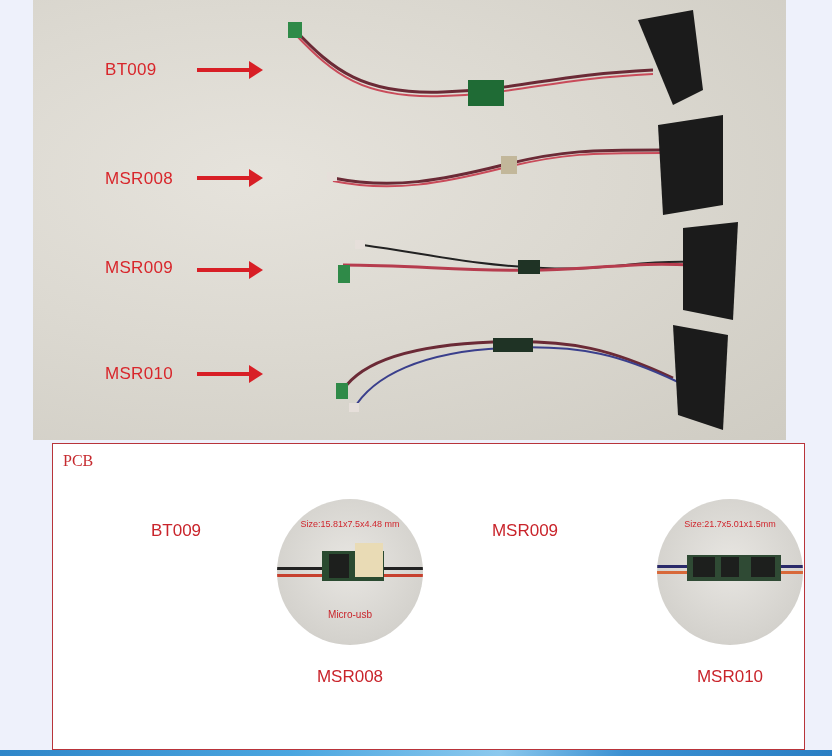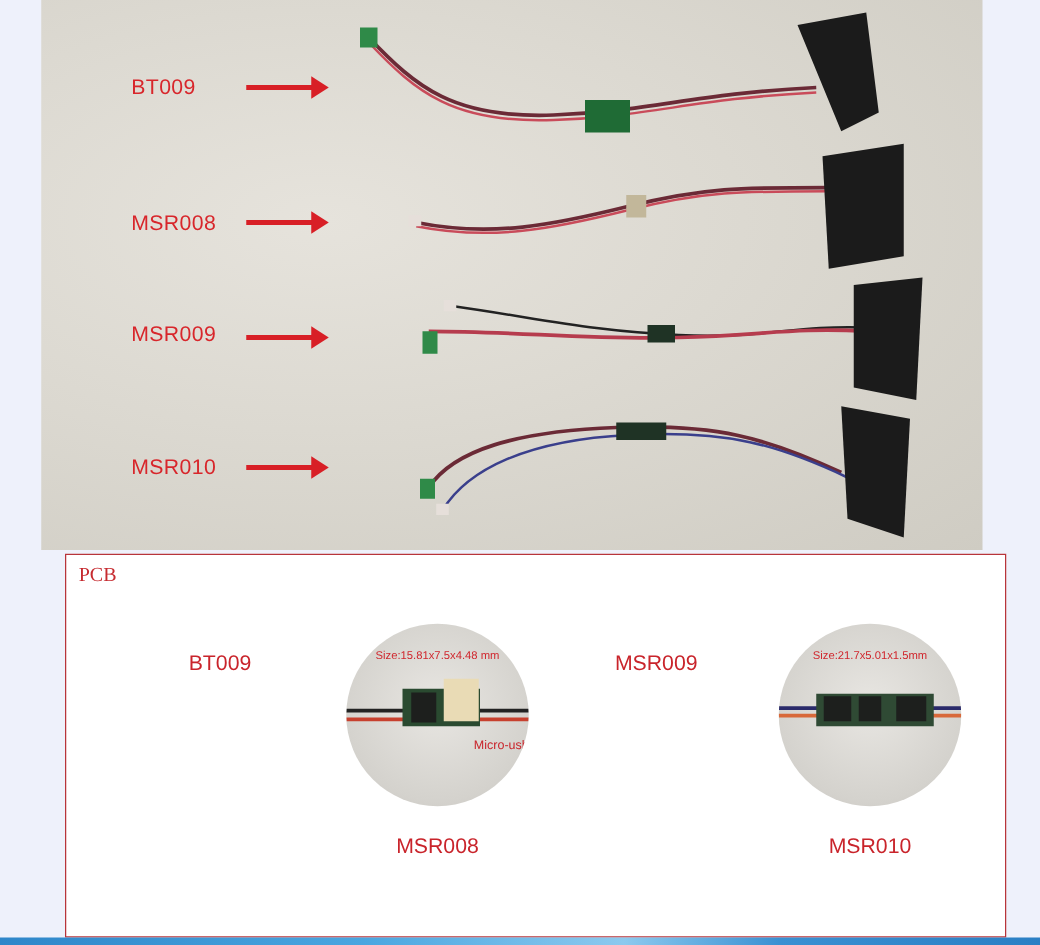--- a/index.html
+++ b/index.html
@@ -42,21 +42,21 @@
     background:radial-gradient(circle at 50% 45%, #e8e6e2 0%, #d4d2cd 70%, #c6c3be 100%);
     overflow:hidden;
   }
   .pcb-size {
     position:absolute; left:0; right:0; top:20px; font-size:9px; color:#d0262d; white-space:nowrap;
   }
   .pcb-name { margin-top:22px; font-size:17px; color:#c9242b; }
   .wire { position:absolute; left:0; right:0; height:3px; }
   .board { position:absolute; }
   .chip { position:absolute; background:#1d1f1d; }
-  .micro-label { position:absolute; left:0; right:0; top:92px; font-size:10px; color:#c9242b;text-align:right; }
+  .micro-label { position:absolute; left:0; right:0; top:110px; font-size:10px; color:#c9242b; }
 
   
   .taskbar {
     position:absolute; left:0; top:750px; width:832px; height:6px;
     background:linear-gradient(90deg,#2e86c9 0%,#4aa6e0 35%,#8cc9ee 60%,#3a90d2 75%,#2a7fc4 100%);
   }
 </style>
 </head>
 <body>
 
@@ -123,21 +123,21 @@
       <div class="pcb-size">Size:15.81x7.5x4.48 mm</div>
       <div class="micro-label">Micro-usb</div>
     </div>
     <div class="pcb-name">MSR008</div>
   </div>
 
   <div class="pcb-item" style="left:397px">
     <div class="pcb-name">MSR009</div>
   </div>
 
-  <div class="pcb-item" style="left:568px">
+  <div class="pcb-item" style="left:602px">
     <div class="pcb-circle">
       <div class="wire" style="top:66px;background:#2a2a6a"></div>
       <div class="wire" style="top:72px;background:#d8693a"></div>
       <div class="board" style="left:30px;top:56px;width:94px;height:26px;background:#2f4a34"></div>
       <div class="chip" style="left:36px;top:58px;width:22px;height:20px"></div>
       <div class="chip" style="left:64px;top:58px;width:18px;height:20px"></div>
       <div class="chip" style="left:94px;top:58px;width:24px;height:20px"></div>
       <div class="pcb-size">Size:21.7x5.01x1.5mm</div>
     </div>
     <div class="pcb-name">MSR010</div>

